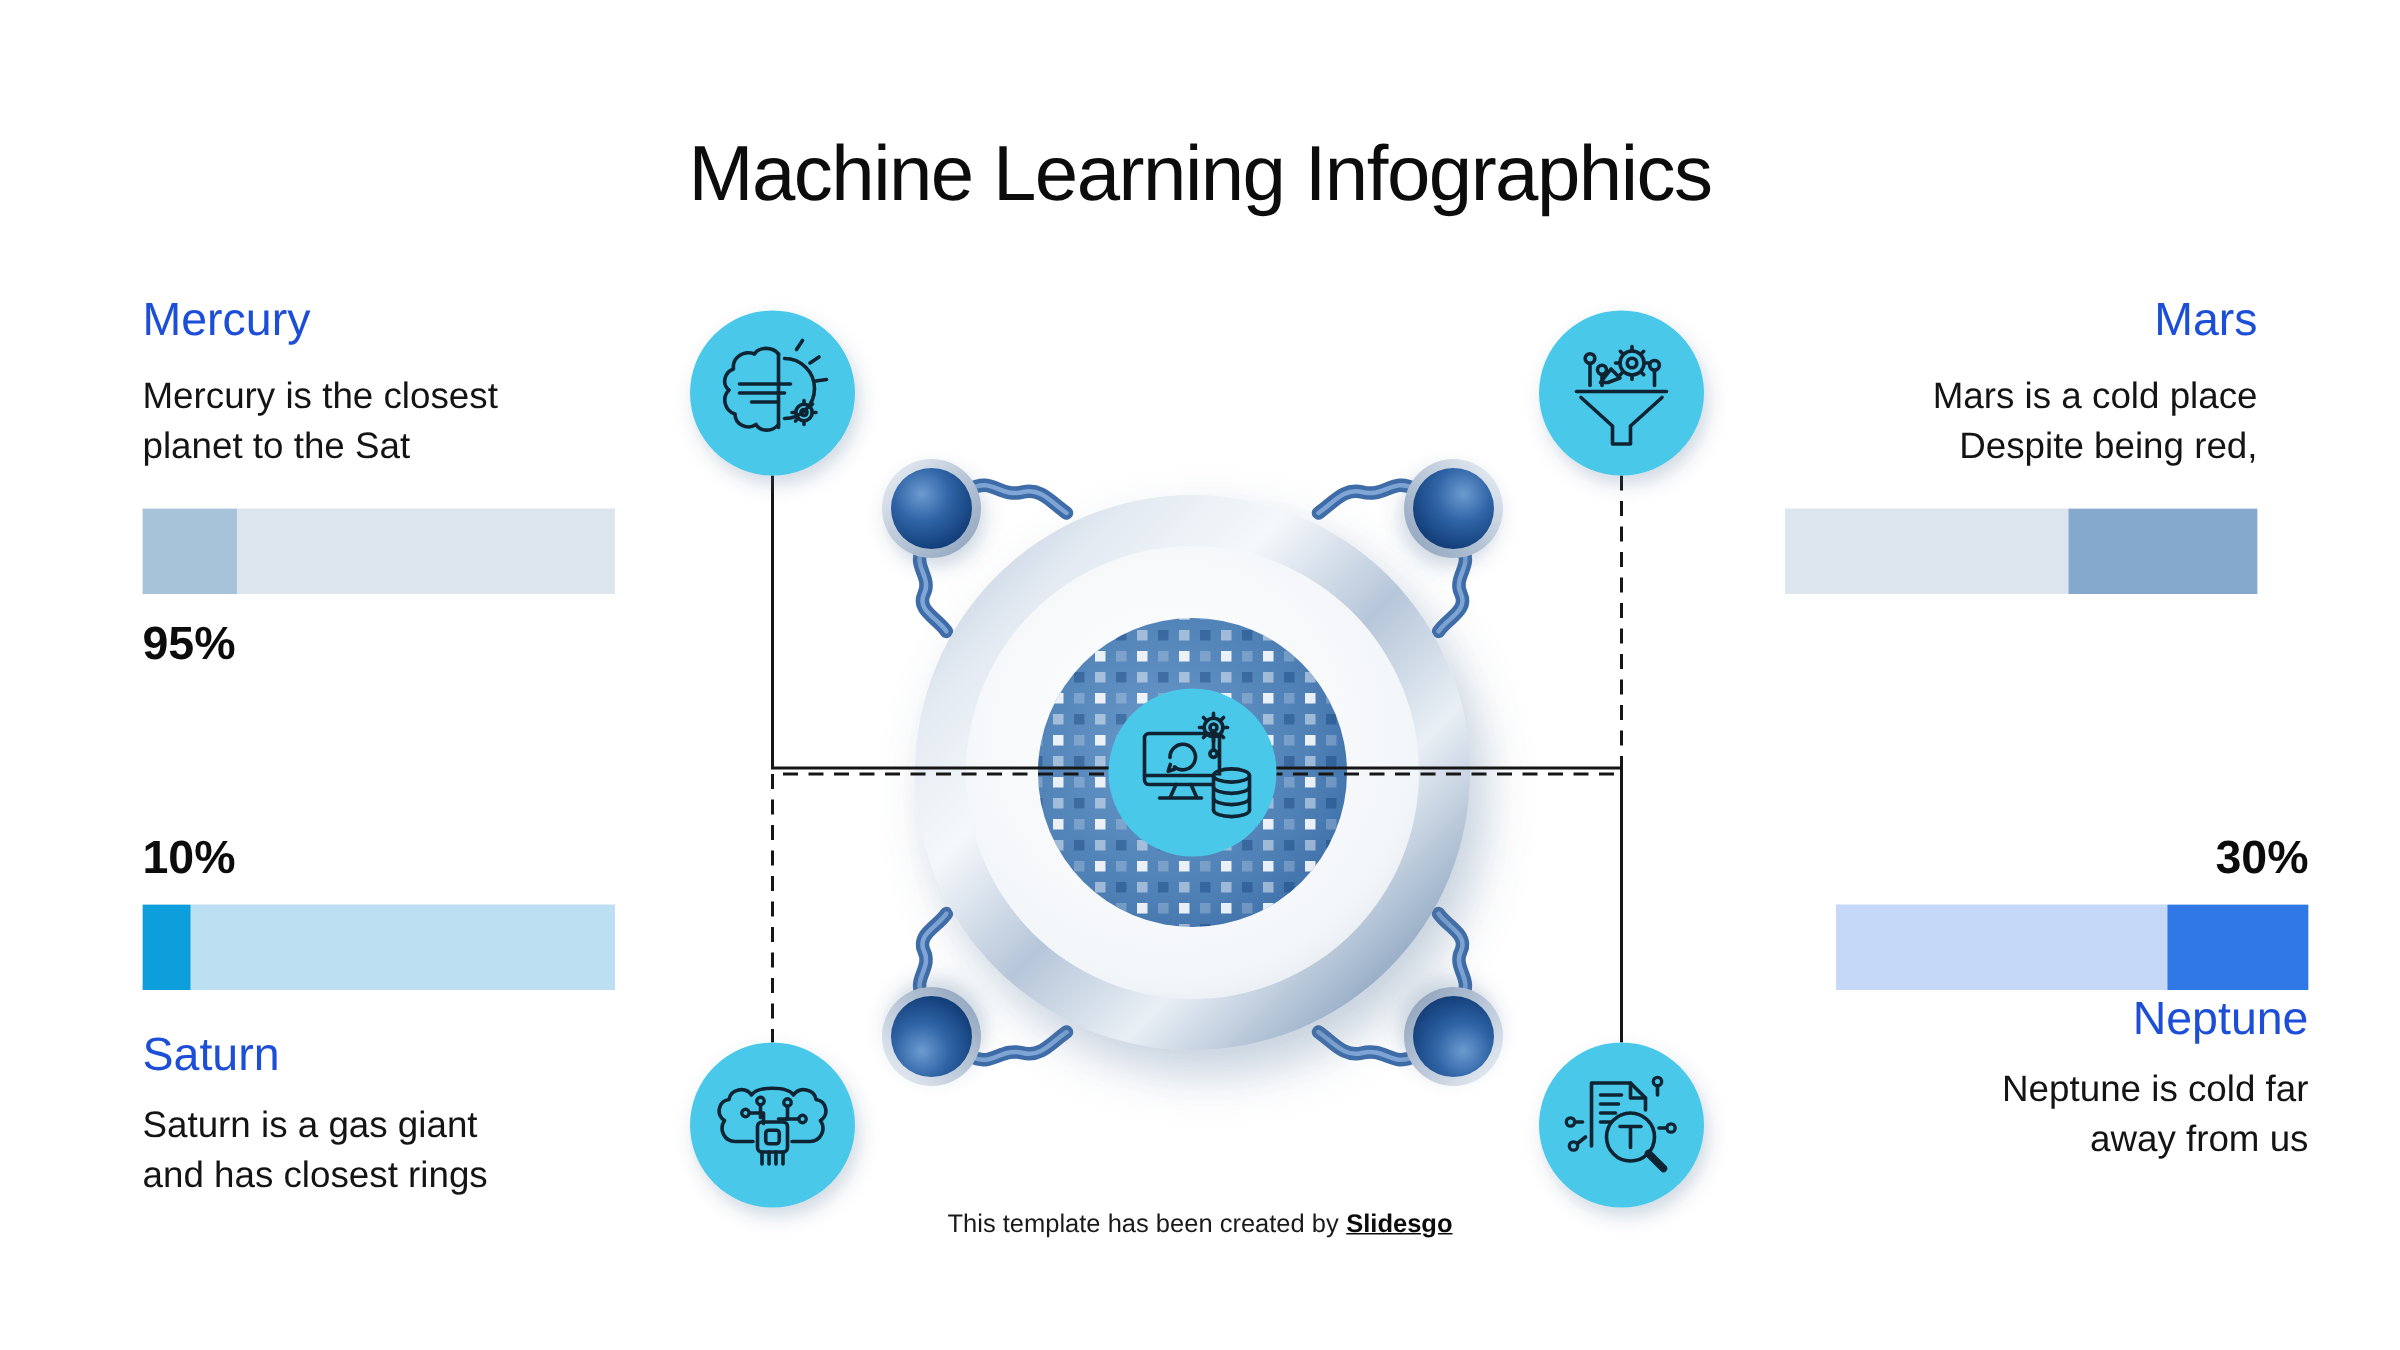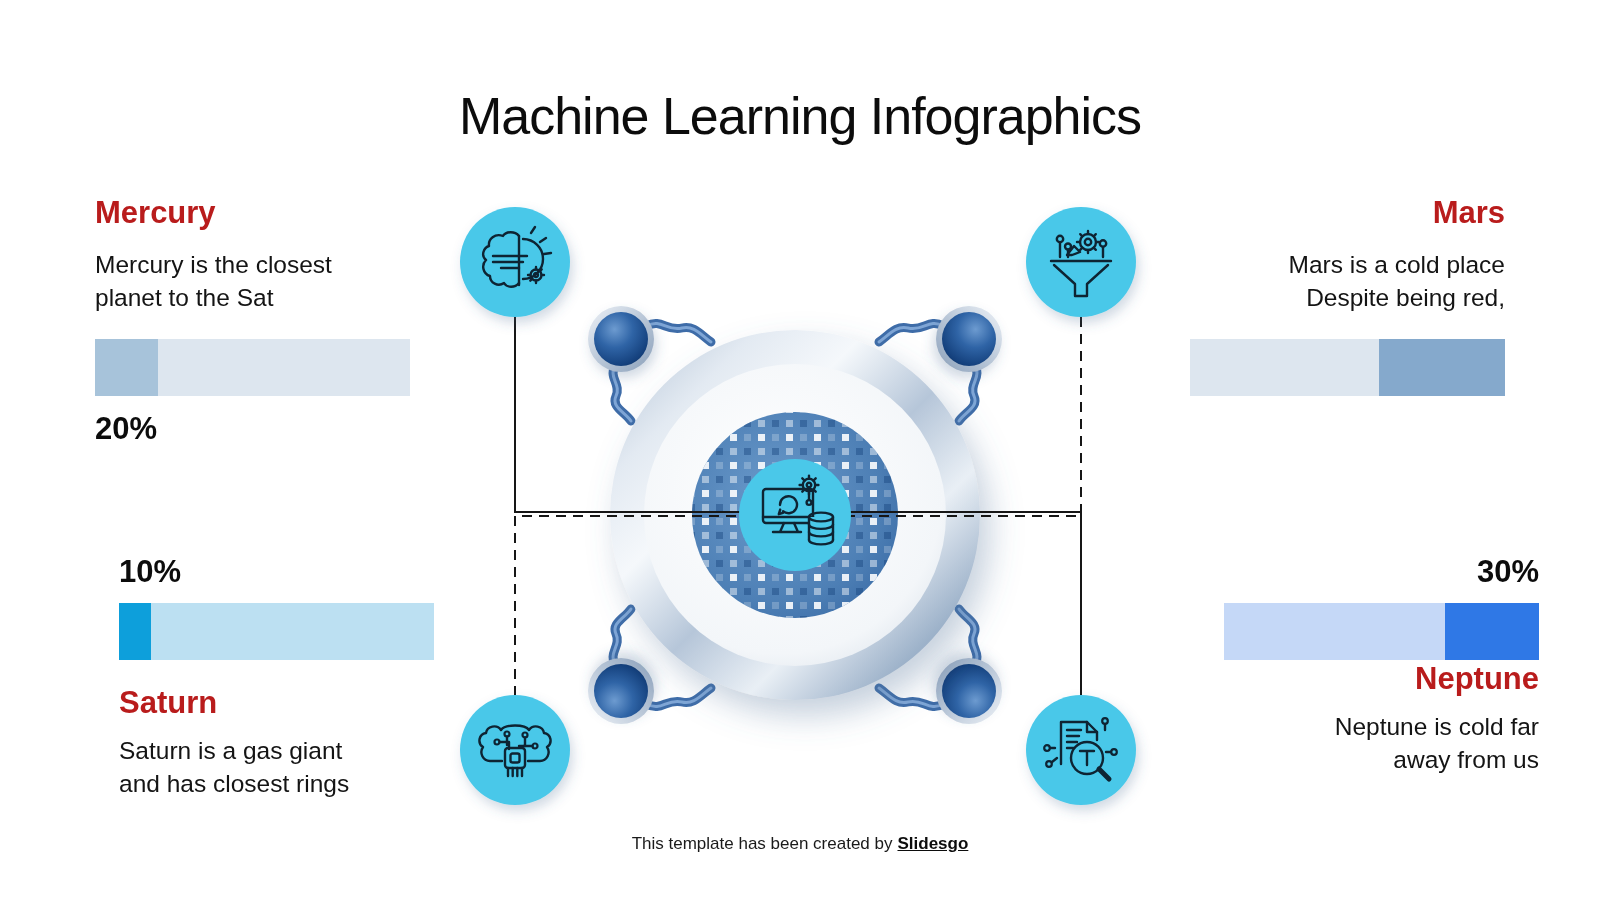--- a/index.html
+++ b/index.html
@@ -7,37 +7,37 @@
     position:relative;width:1600px;height:900px;overflow:hidden;background:#ffffff;
     font-family:"Liberation Sans", sans-serif;color:#0d0d0d;
   }
   .title{
     position:absolute;top:86px;left:0;width:1600px;text-align:center;
     font-size:52px;font-weight:400;letter-spacing:-1px;color:#0c0c0c;
   }
   .quad{position:absolute;width:315px;}
   .q-tl{left:95px;top:194px;text-align:left;}
   .q-tr{left:1190px;top:194px;text-align:right;}
-  .q-bl{left:95px;top:552px;text-align:left;margin-left:24px;}
+  .q-bl{left:95px;top:552px;text-align:left;}
   .q-br{left:1224px;top:552px;text-align:right;}
-  .p-name{font-size:31px;font-weight:700;line-height:38px;color:#b91c1c;}
+  .p-name{font-size:31px;font-weight:400;line-height:38px;color:#1d4ed8;}
   .p-desc{margin-top:16px;font-size:24.5px;line-height:33px;color:#141414;}
   .p-desc span{display:block;}
   .bar{width:315px;height:57px;overflow:hidden;}
   .q-tl .bar,.q-tr .bar{margin-top:25px;}
   .q-bl .bar,.q-br .bar{margin-top:11px;}
   .bar .fill{height:100%;}
   .bar.fill-right .fill{margin-left:auto;}
   .pct{font-size:31px;font-weight:800;line-height:40px;color:#0c0c0c;}
   .q-tl .pct,.q-tr .pct{margin-top:13px;}
   .q-bl .name-below{margin-top:24px;}
   .q-bl .desc-below,.q-br .desc-below{margin-top:12px;}
   .center-graphic{position:absolute;left:420px;top:180px;width:760px;height:660px;}
   .footer{
-    position:absolute;left:0;top:834px;width:1600px;text-align:center;
+    position:absolute;left:0;top:806px;width:1600px;text-align:center;
     font-size:17px;color:#1a1a1a;
   }
   .footer .brand{font-weight:bold;text-decoration:underline;color:#0c0c0c;margin-left:5px;cursor:pointer;}
   .arm{stroke:#3e6ca8;stroke-width:9;fill:none;stroke-linecap:round;}
   .arm-hi{stroke:#7fa6d6;stroke-width:3;fill:none;stroke-linecap:round;}
   .icon-stroke{stroke:#0e2433;stroke-width:2.4;fill:none;stroke-linecap:round;stroke-linejoin:round;}
   .icon-dot{fill:none;stroke:#0e2433;stroke-width:2.2;}
 </style>
 </head>
 <body>
@@ -48,21 +48,21 @@
 
   <div class="quad q-tl">
     <div class="p-name">Mercury</div>
     <div class="p-desc">
       <span>Mercury is the closest</span>
       <span>planet to the Sat</span>
     </div>
     <div class="bar" style="background: rgb(221, 230, 239);">
       <div class="fill" style="width: 20%; background: rgb(167, 195, 218);"></div>
     </div>
-    <div class="pct">20%</div>
+    <div class="pct">95%</div>
   </div>
 
   <div class="quad q-tr">
     <div class="p-name">Mars</div>
     <div class="p-desc">
       <span>Mars is a cold place</span>
       <span>Despite being red,</span>
     </div>
     <div class="bar fill-right" style="background: rgb(221, 230, 239);">
       <div class="fill" style="width: 40%; background: rgb(133, 169, 204);"></div>

